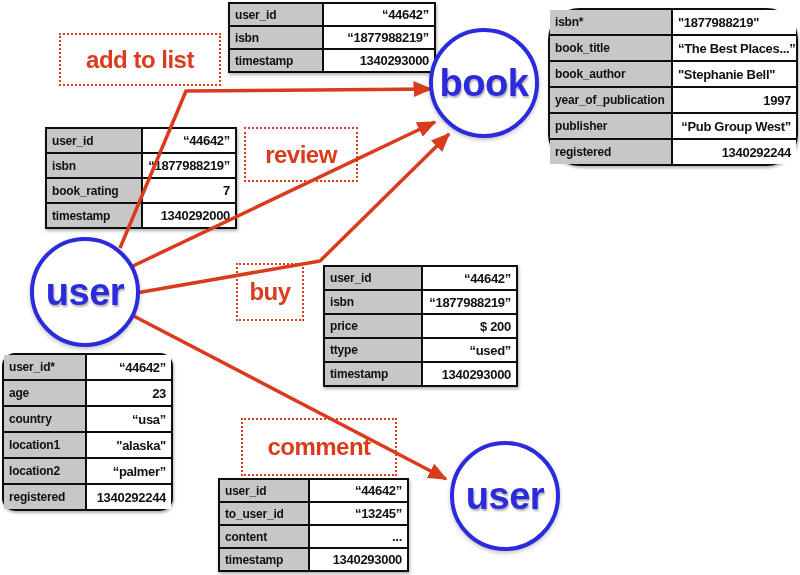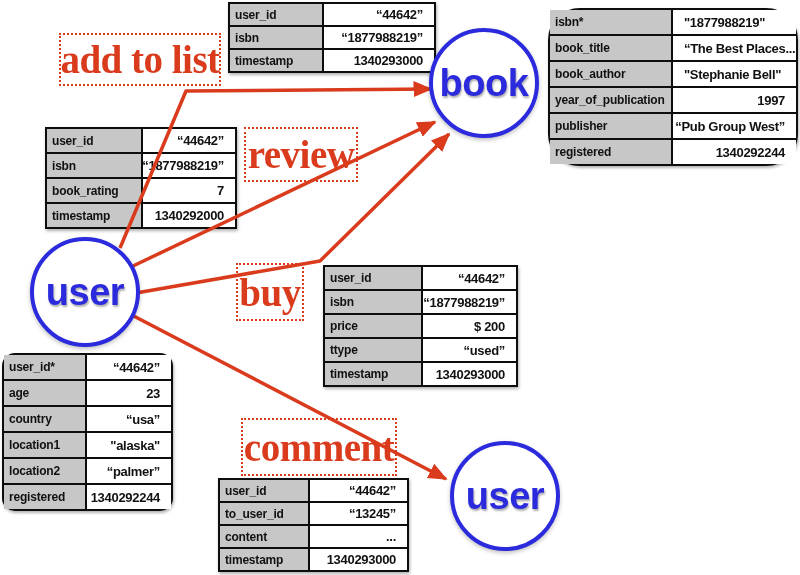--- a/index.html
+++ b/index.html
@@ -17,31 +17,31 @@
     box-shadow:1px 2px 3px rgba(0,0,0,0.30);
     z-index:2;
   }
   .pl{
     background:#c7c7c7;display:flex;align-items:center;
     padding-left:5px;font-size:12px;font-weight:600;color:#111;
     letter-spacing:-0.2px;white-space:nowrap;overflow:hidden;
   }
   .pv{
     background:#ffffff;display:flex;align-items:center;justify-content:flex-end;
-    padding:0 11px;font-size:13px;font-weight:700;color:#111;
+    padding:0 5px;font-size:13px;font-weight:700;color:#111;
     letter-spacing:-0.3px;white-space:nowrap;overflow:hidden;
   }
   .pv.left{justify-content:flex-start;}
 
   
   .edge-label{
     position:absolute;display:flex;align-items:center;justify-content:center;
     border:2px dotted var(--red);color:var(--red);
-    font-size:39px;font-weight:600;letter-spacing:-0.5px;
-    z-index:3;white-space:nowrap;font-family:Liberation Serif, serif;
+    font-size:24px;font-weight:600;letter-spacing:-0.5px;
+    z-index:3;white-space:nowrap;
   }
 
   
   .node{
     position:absolute;border:4px solid var(--blue);border-radius:50%;
     background:#ffffff;display:flex;align-items:center;justify-content:center;
     box-shadow:0 2px 4px rgba(0,0,0,0.25);
     z-index:10;
   }
   .node .nlabel{

